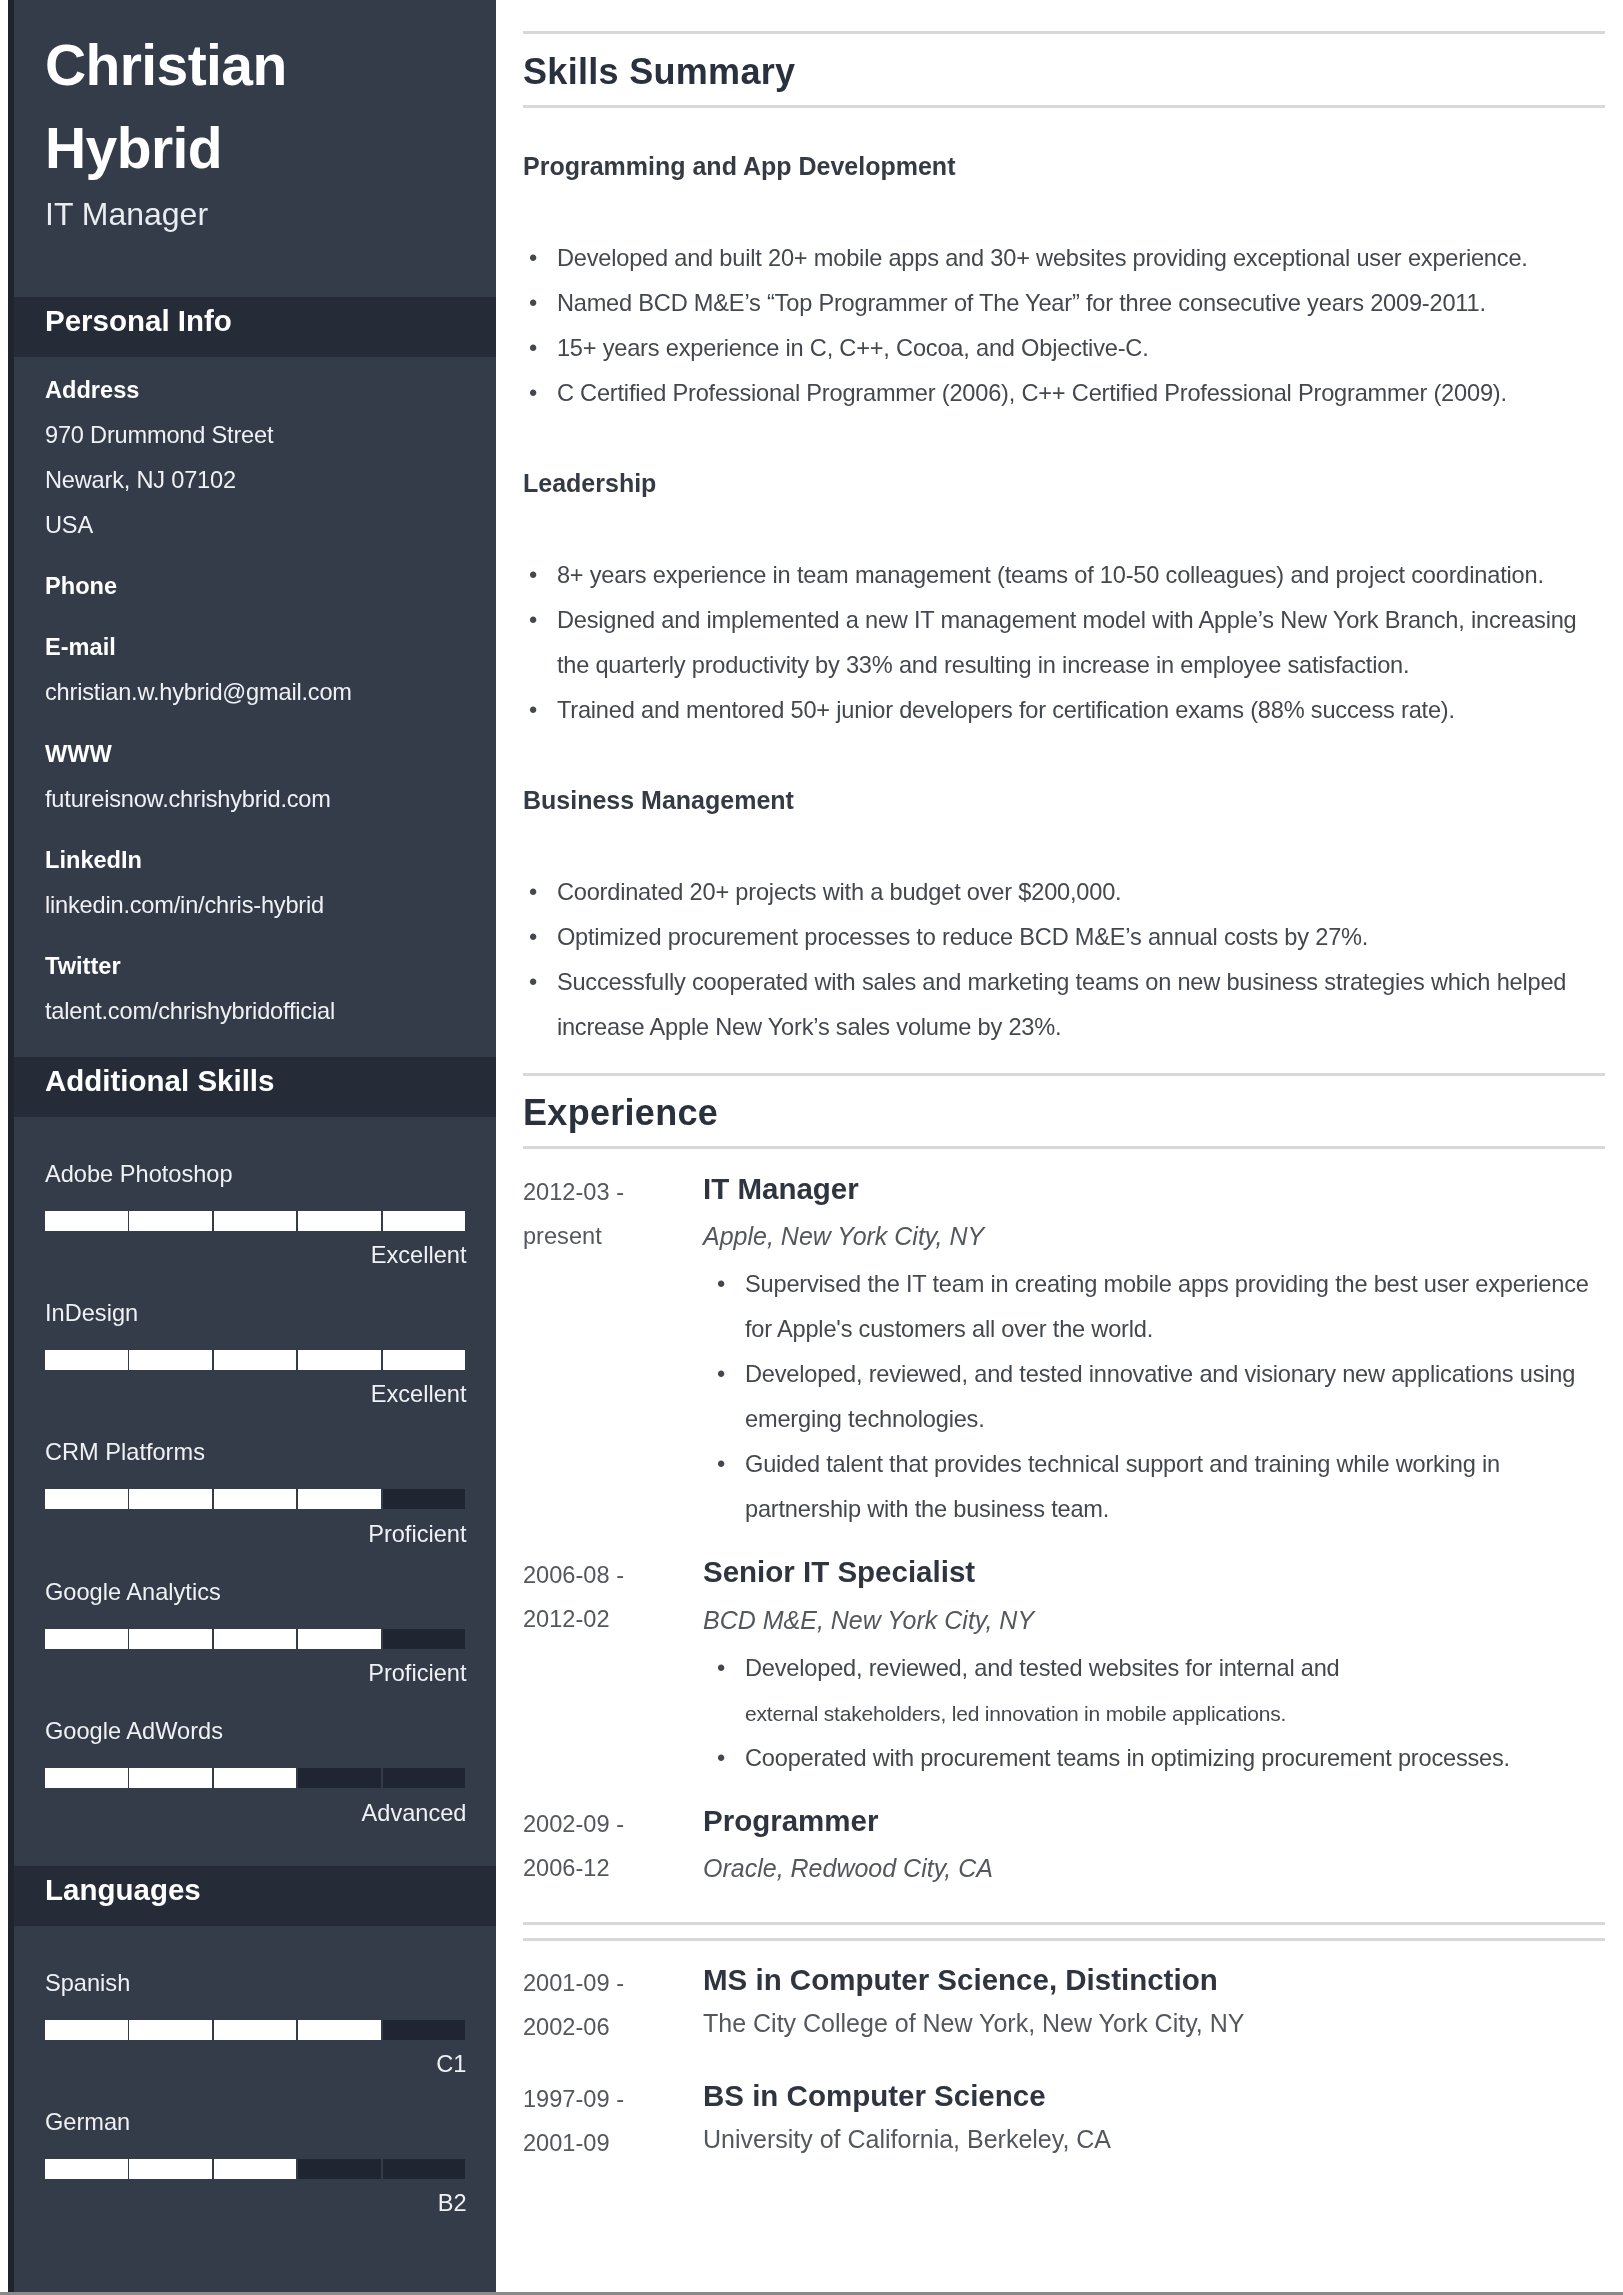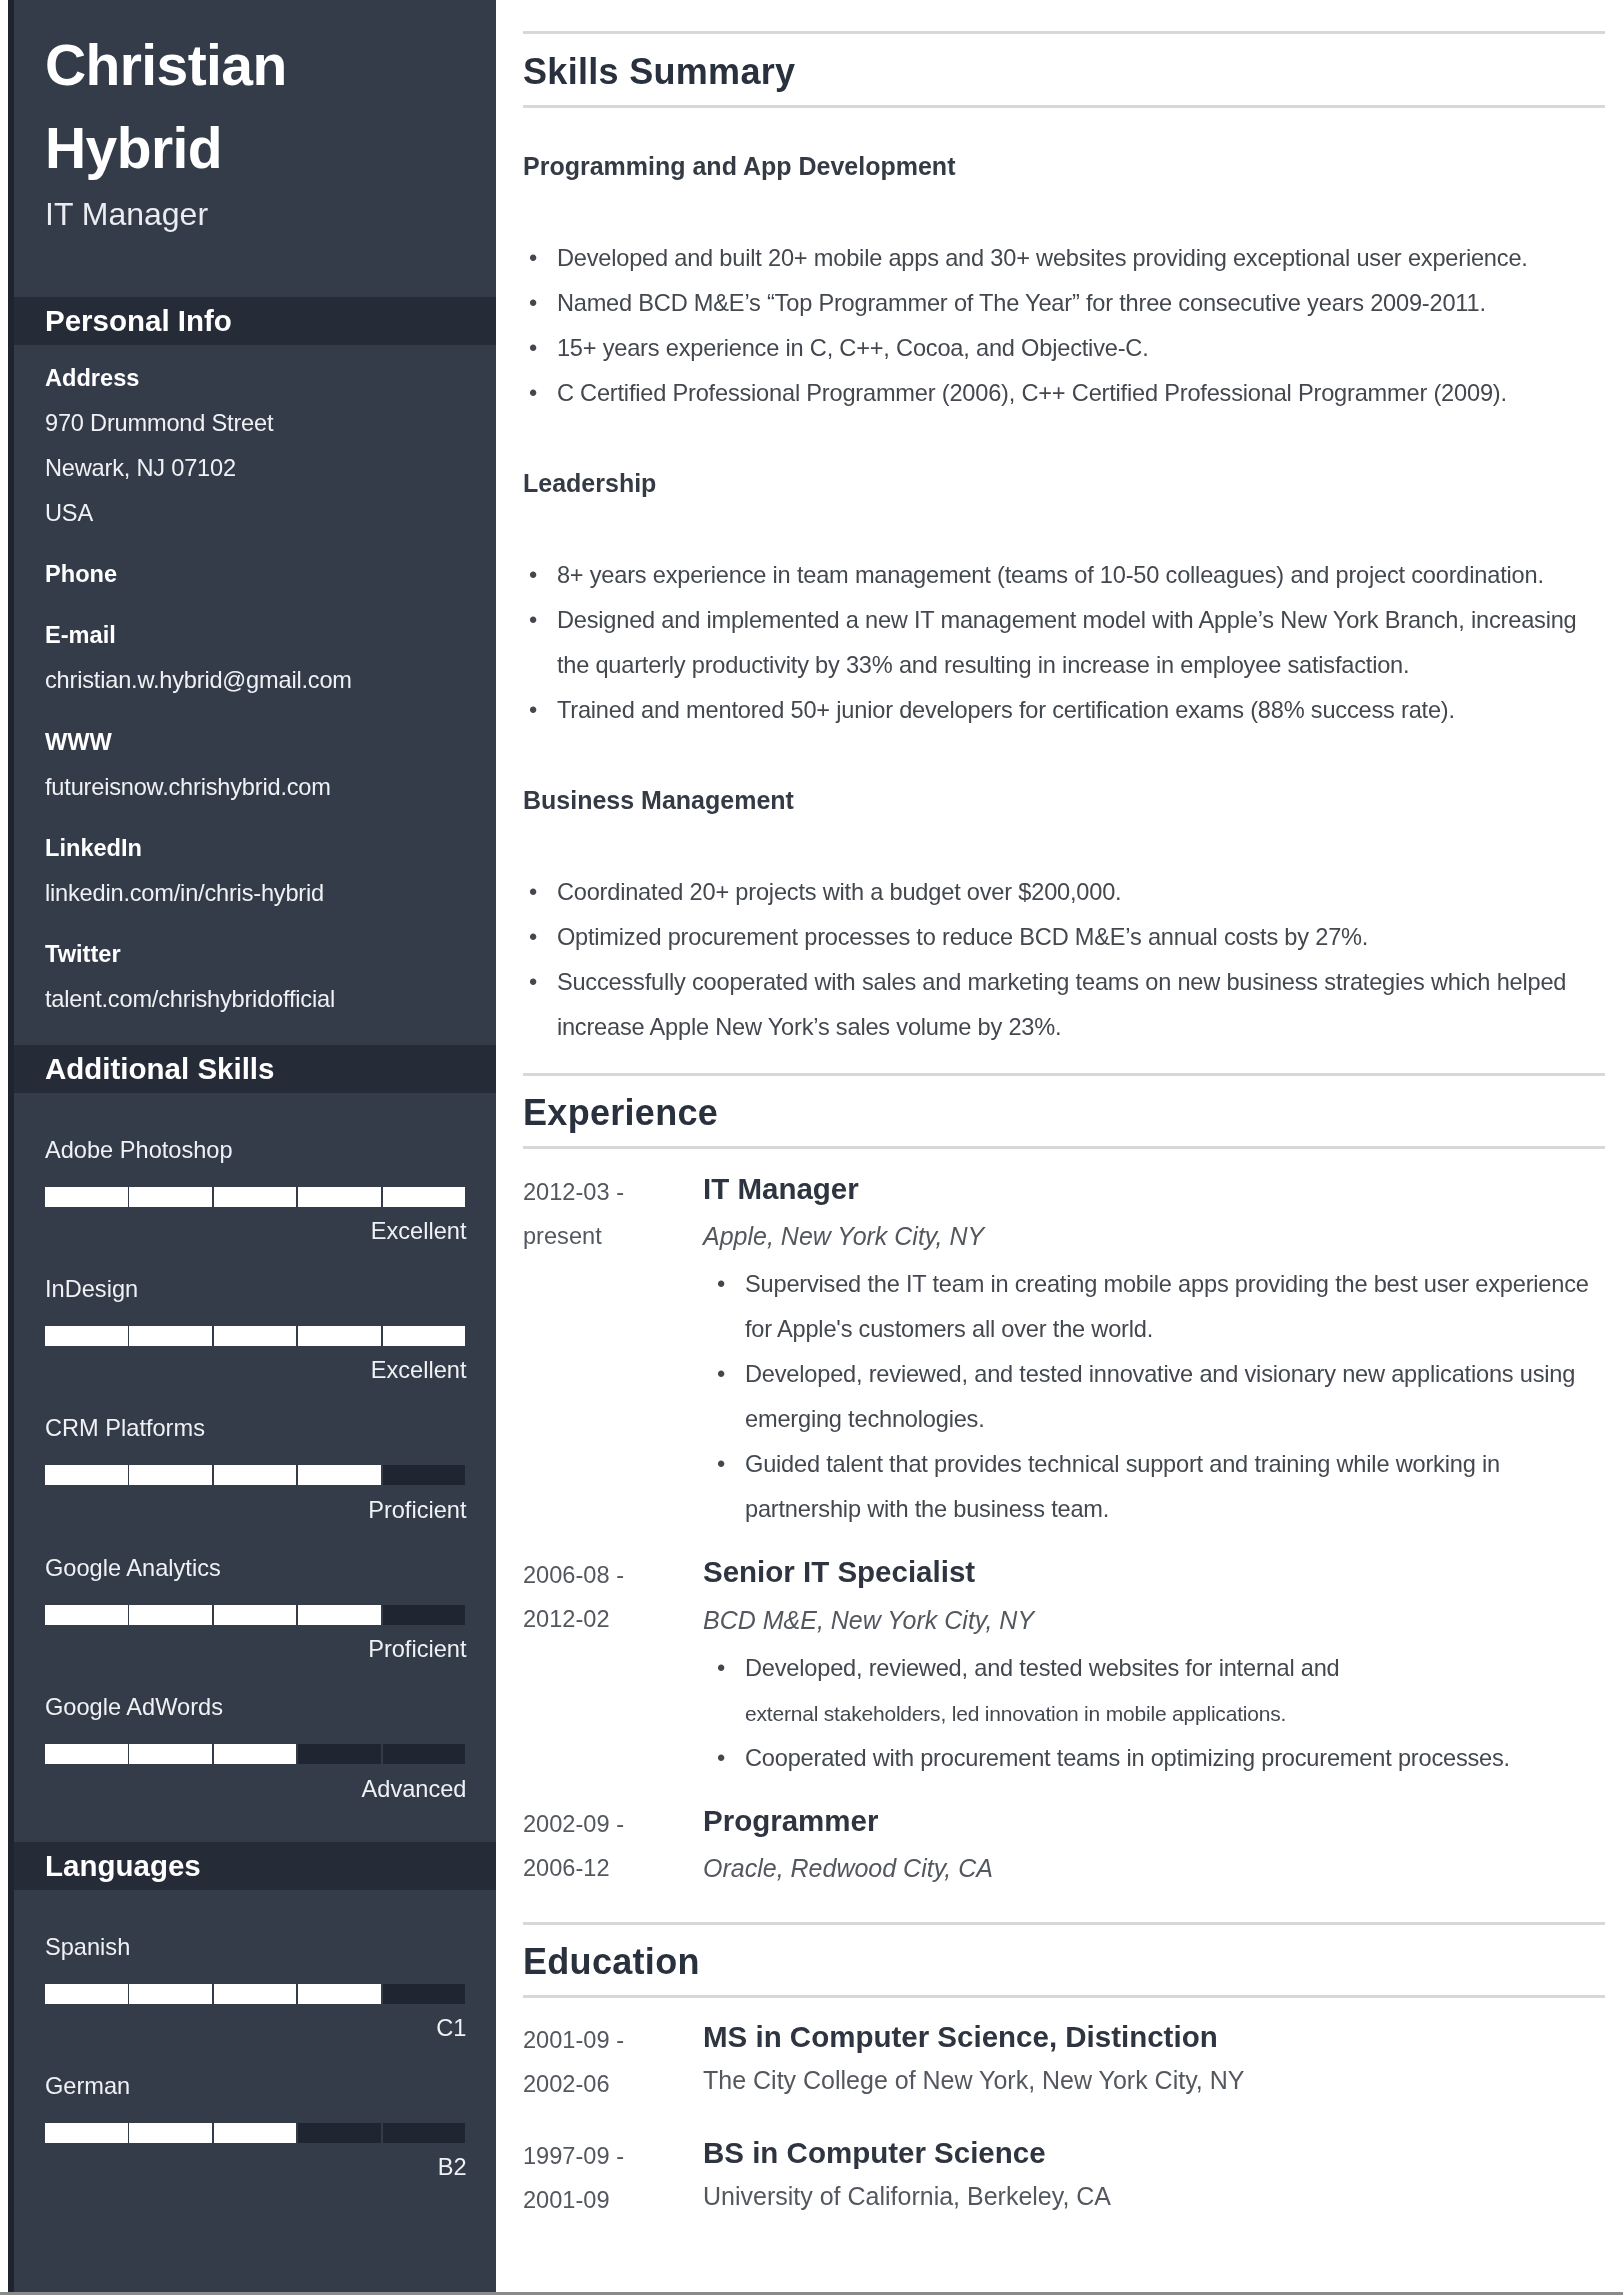--- a/index.html
+++ b/index.html
@@ -9,21 +9,21 @@
     --rule:#D8D8D8; --bottom_line:#8A8A8A; --sidebar_text:#EFF1F4;
   }
   html,body{margin:0;padding:0;}
   .page{position:relative;width:1623px;height:2295px;background:#fff;overflow:hidden;
         font-family:"Liberation Sans",sans-serif;}
   
   .sidebar{position:absolute;left:8px;top:0;width:488px;height:100%;background:var(--sidebar_bg);color:#fff;}
   .edge{position:absolute;left:0;top:0;width:5.9px;height:100%;background:var(--sidebar_edge);z-index:3;}
   .name{padding:23.6px 29.5px 0 37px;font-size:57px;font-weight:bold;line-height:83px;letter-spacing:-0.6px;color:#fff;}
   .side-job{padding:4.7px 29.5px 0 37px;font-size:32px;line-height:41px;font-weight:400;color:#E9ECF0;}
-  .band{height:48px;line-height:48px;background:var(--sidebar_band_bg);font-size:29.5px;font-weight:bold;
+  .band{height:60px;line-height:48px;background:var(--sidebar_band_bg);font-size:29.5px;font-weight:bold;
         padding-left:37px;color:#fff;}
   .band.b1{margin-top:62px;} .band.b2{margin-top:22.4px;} .band.b3{margin-top:30px;}
   .side-pad{padding:0 29.5px 0 37px;}
   .flabel{margin-top:15.3px;font-size:23.6px;font-weight:bold;line-height:46px;color:#fff;}
   .flabel.first{margin-top:9.4px;}
   .fvalue{font-size:23.6px;line-height:45px;color:var(--sidebar_text);letter-spacing:-0.2px;}
   .skill{margin-top:13px;} .skill.first{margin-top:35px;}
   .sname{font-size:23.6px;line-height:45px;color:var(--sidebar_text);}
   .bar{position:relative;margin-top:14px;height:20px;background:var(--bar_track);}
   .fill{position:absolute;left:0;top:0;bottom:0;background:var(--bar_fill);}
@@ -267,21 +267,20 @@
         <div>2002-09 -</div>
         <div>2006-12</div>
       </div>
       <div class="jright">
         <div class="jtitle">Programmer</div>
         <div class="jcompany">Oracle, Redwood City, CA</div>
       </div>
     </div>
 
     <div class="rule before-edu"></div>
-    <h2 class="sect">Education</h2>
     <div class="rule under"></div>
 
     <div class="edu">
       <div class="dates">
         <div>2001-09 -</div>
         <div>2002-06</div>
       </div>
       <div class="jright">
         <div class="jtitle">MS in Computer Science, Distinction</div>
         <div class="eschool">The City College of New York, New York City, NY</div>

